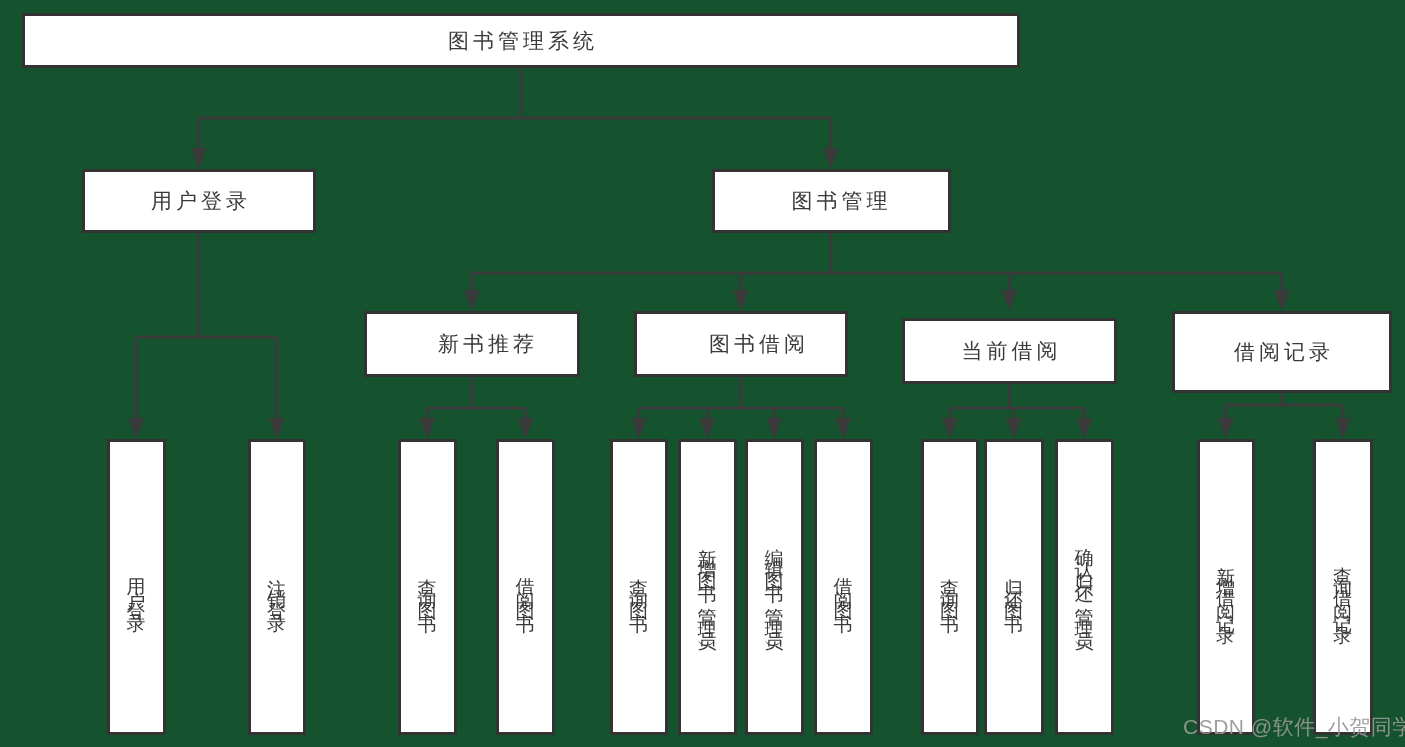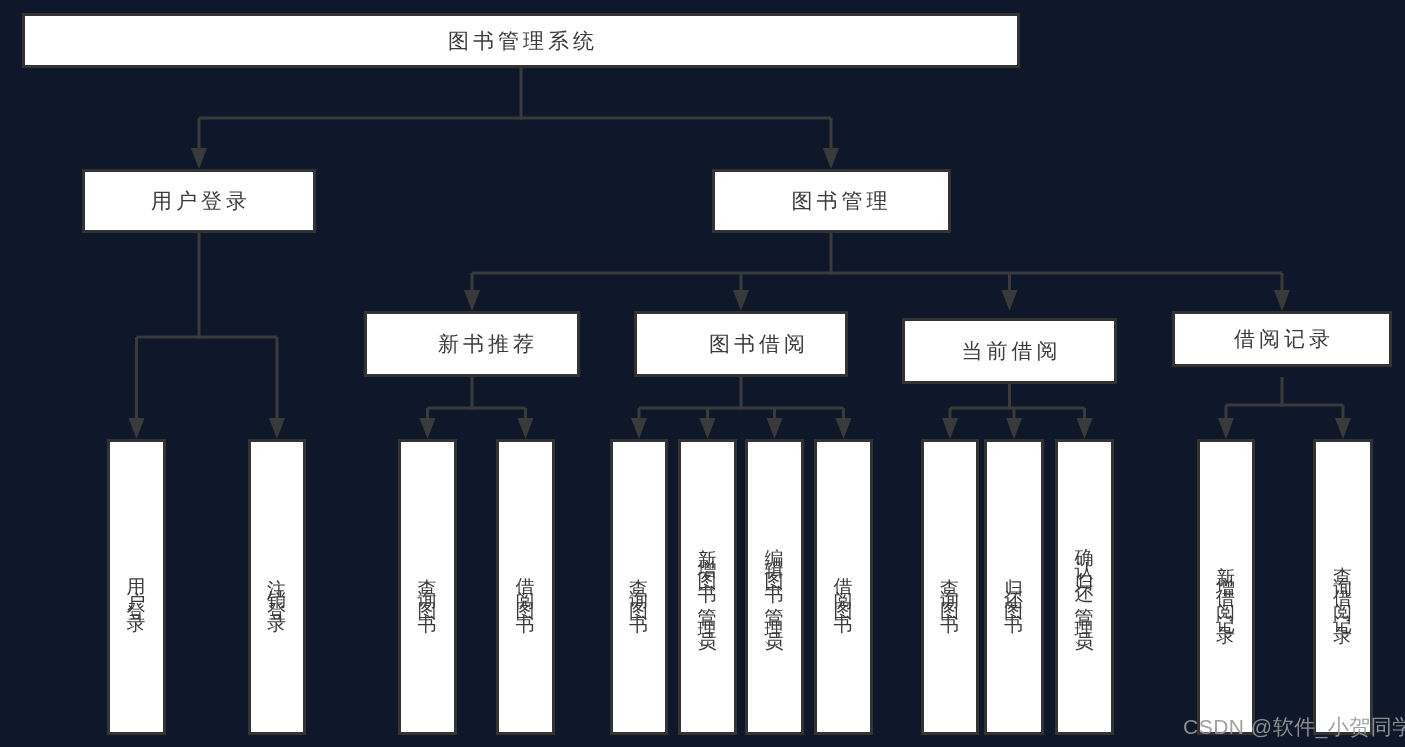--- a/index.html
+++ b/index.html
@@ -4,21 +4,21 @@
 <style>
   html, body {
     margin: 0;
     padding: 0;
     background: #ffffff;
   }
   .stage {
     position: relative;
     width: 1405px;
     height: 747px;
-    background: #0f172a;
+    background: #14532d;
     overflow: hidden;
     font-family: "Liberation Sans", "DejaVu Sans", sans-serif;
   }
   .connectors {
     position: absolute;
     left: 0;
     top: 0;
     width: 1405px;
     height: 747px;
   }
@@ -132,21 +132,21 @@
   </svg>
 
   <div class="node h" style="left:22px; top:13px; width:998px; height:55px;">图书管理系统</div>
 
   <div class="node h" style="left:82px; top:169px; width:234px; height:64px;">用户登录</div>
   <div class="node h" style="left:712px; top:169px; width:239px; height:64px;padding-left:20px;">图书管理</div>
 
   <div class="node h" style="left:364px; top:311px; width:216px; height:66px;padding-left:32px;">新书推荐</div>
   <div class="node h" style="left:634px; top:311px; width:214px; height:66px;padding-left:36px;">图书借阅</div>
   <div class="node h" style="left:902px; top:318px; width:215px; height:66px;">当前借阅</div>
-  <div class="node h" style="left:1172px; top:311px; width:220px; height:56px;">借阅记录</div>
+  <div class="node h" style="left:1172px; top:311px; width:220px; height:82px;">借阅记录</div>
 
   <div class="node v" style="left:107px; top:439px; width:59px; height:296px;">用户登录</div>
   <div class="node v" style="left:248px; top:439px; width:58px; height:296px;">注销登录</div>
 
   <div class="node v" style="left:398px; top:439px; width:59px; height:296px;">查询图书</div>
   <div class="node v" style="left:496px; top:439px; width:59px; height:296px;">借阅图书</div>
 
   <div class="node v" style="left:610px; top:439px; width:58px; height:296px;">查询图书</div>
   <div class="node v" style="left:678px; top:439px; width:59px; height:296px;">新增图书（管理员）</div>
   <div class="node v" style="left:745px; top:439px; width:59px; height:296px;">编辑图书（管理员）</div>

